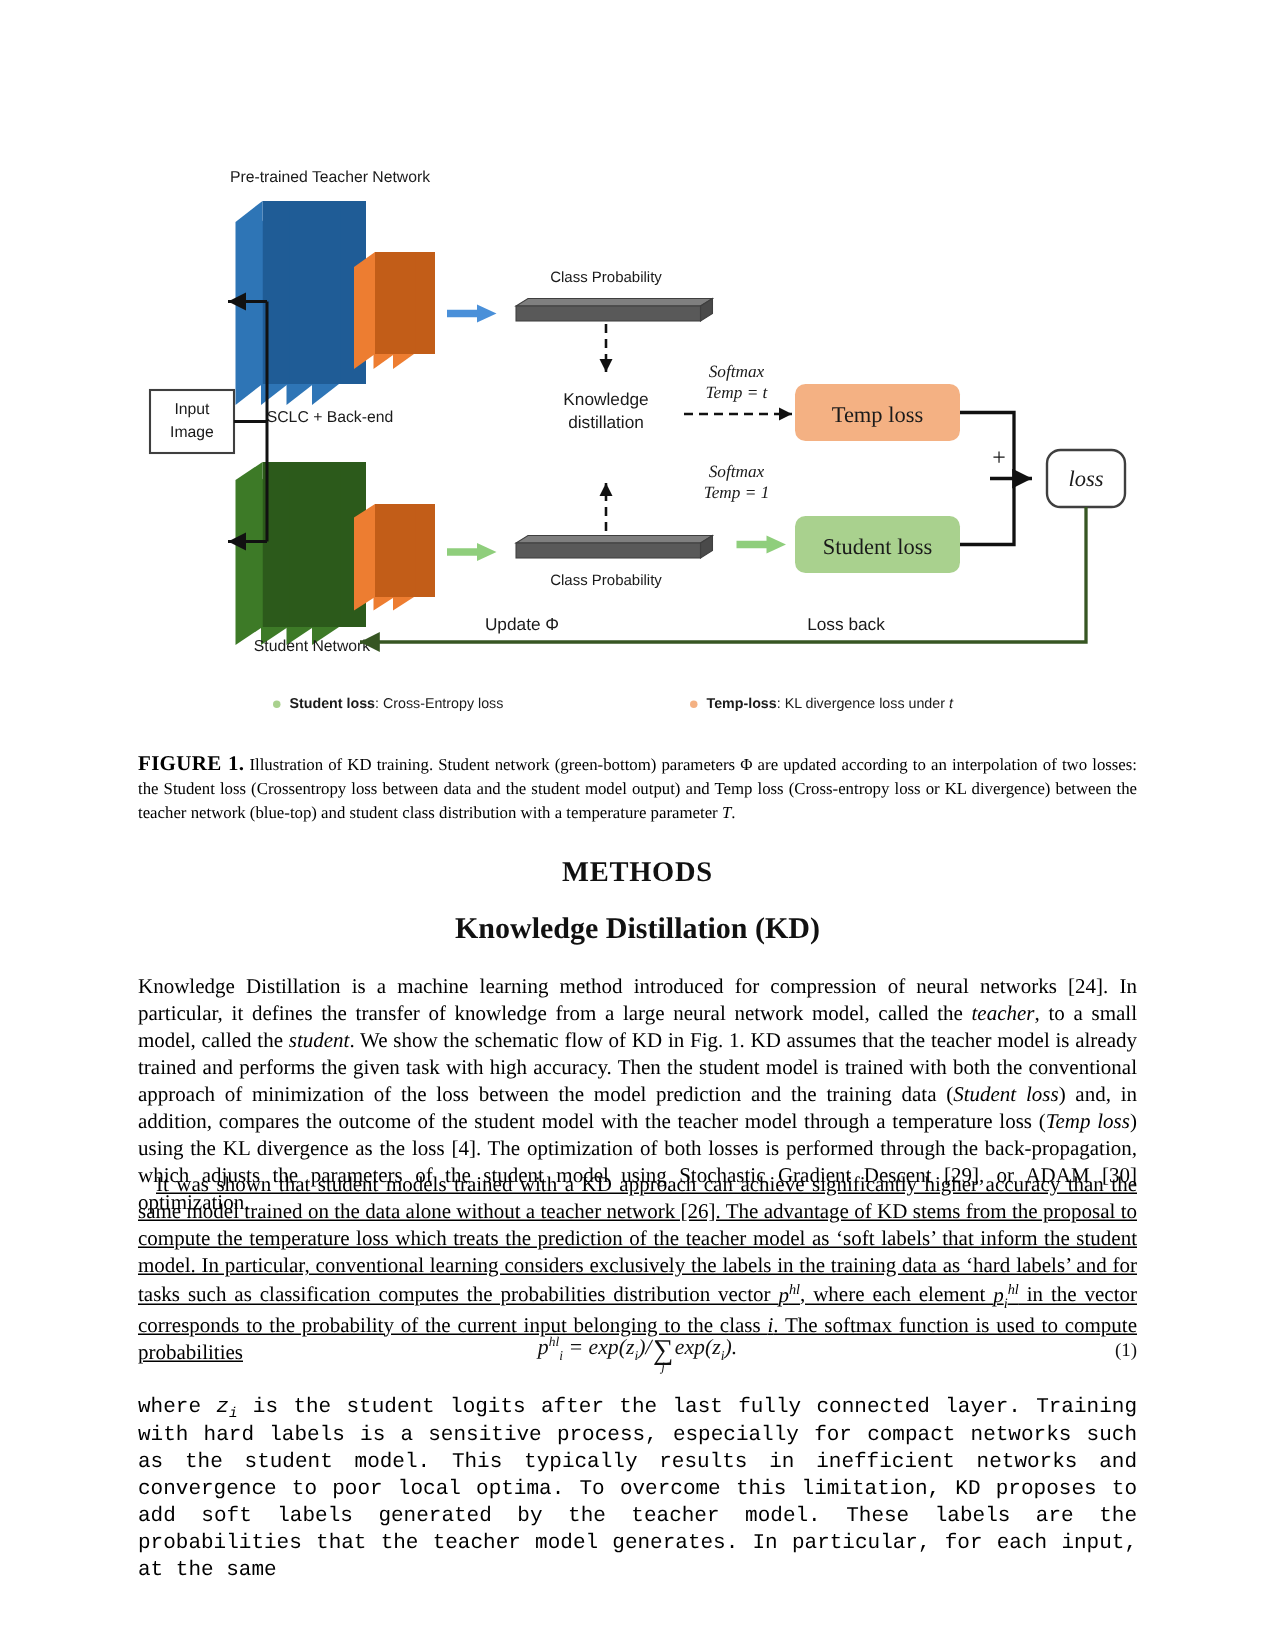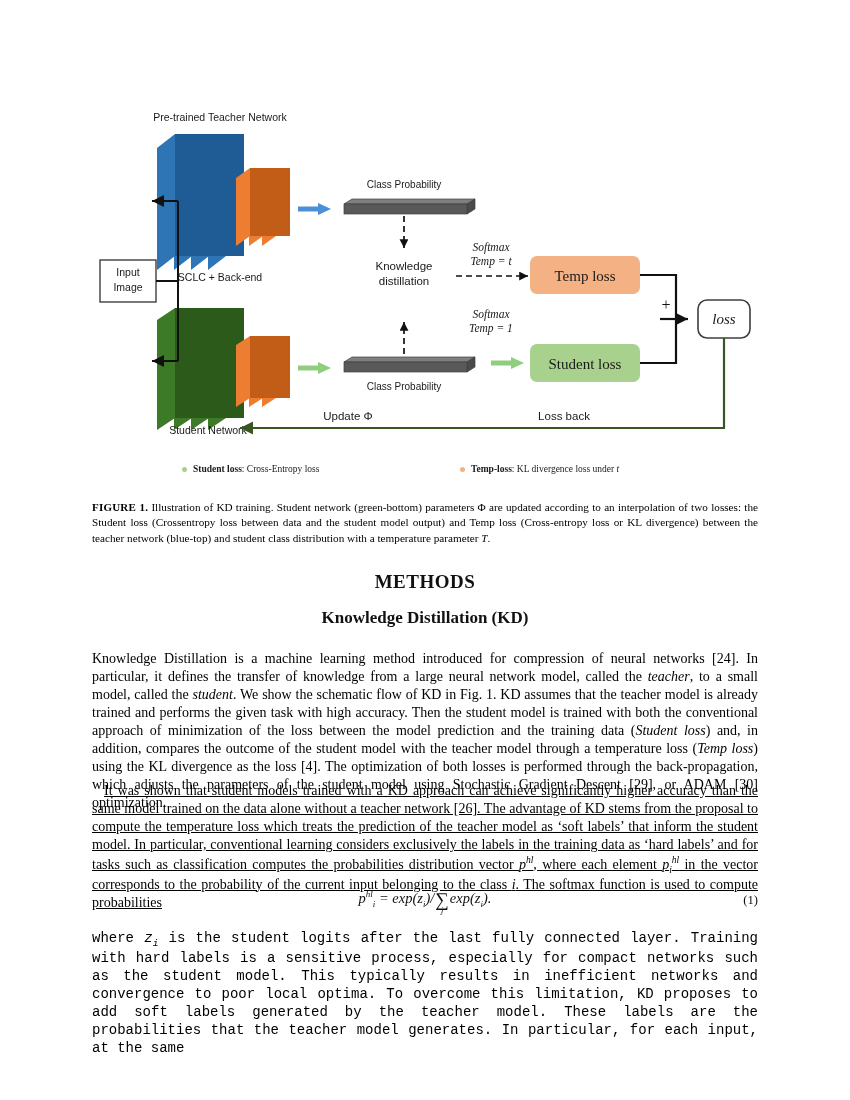--- a/index.html
+++ b/index.html
@@ -26,21 +26,21 @@
   }
   #figure svg { display: block; }
 
   
   #fig-legend {
     position: absolute;
     left: 92px;
     top: 462px;
     width: 666px;
     height: 24px;
-    font-family: Liberation Serif, serif;
+    font-family: Liberation Sans, sans-serif;
     font-size: 9.5px;
     color: #1a1a1a;
   }
   .legend-entry {
     position: absolute;
     display: flex;
     align-items: center;
     gap: 6px;
     white-space: nowrap;
   }
@@ -57,33 +57,33 @@
   #caption {
     position: absolute;
     left: 92px;
     top: 500px;
     width: 666px;
     font-size: 11.2px;
     line-height: 1.38;
     text-align: justify;
     color: #000;
   }
-  #caption .figlabel { font-weight: bold; font-size: 11px; letter-spacing: .2px; }
+  #caption .figlabel { font-weight: bold; font-size: 14px; letter-spacing: .2px; }
   #caption i { font-style: italic; }
 
   
   .section-heading {
     position: absolute;
     width: 666px;
     left: 92px;
     text-align: center;
     font-weight: bold;
   }
   #methods-heading { top: 571px; font-size: 19px; letter-spacing: .5px; }
-  #kd-heading { top: 608px; font-size: 17px; }
+  #kd-heading { top: 608px; font-size: 20px; }
 
   
   .body-par {
     position: absolute;
     left: 92px;
     width: 666px;
     font-size: 14px;
     line-height: 1.285;
     text-align: justify;
     color: #000;

